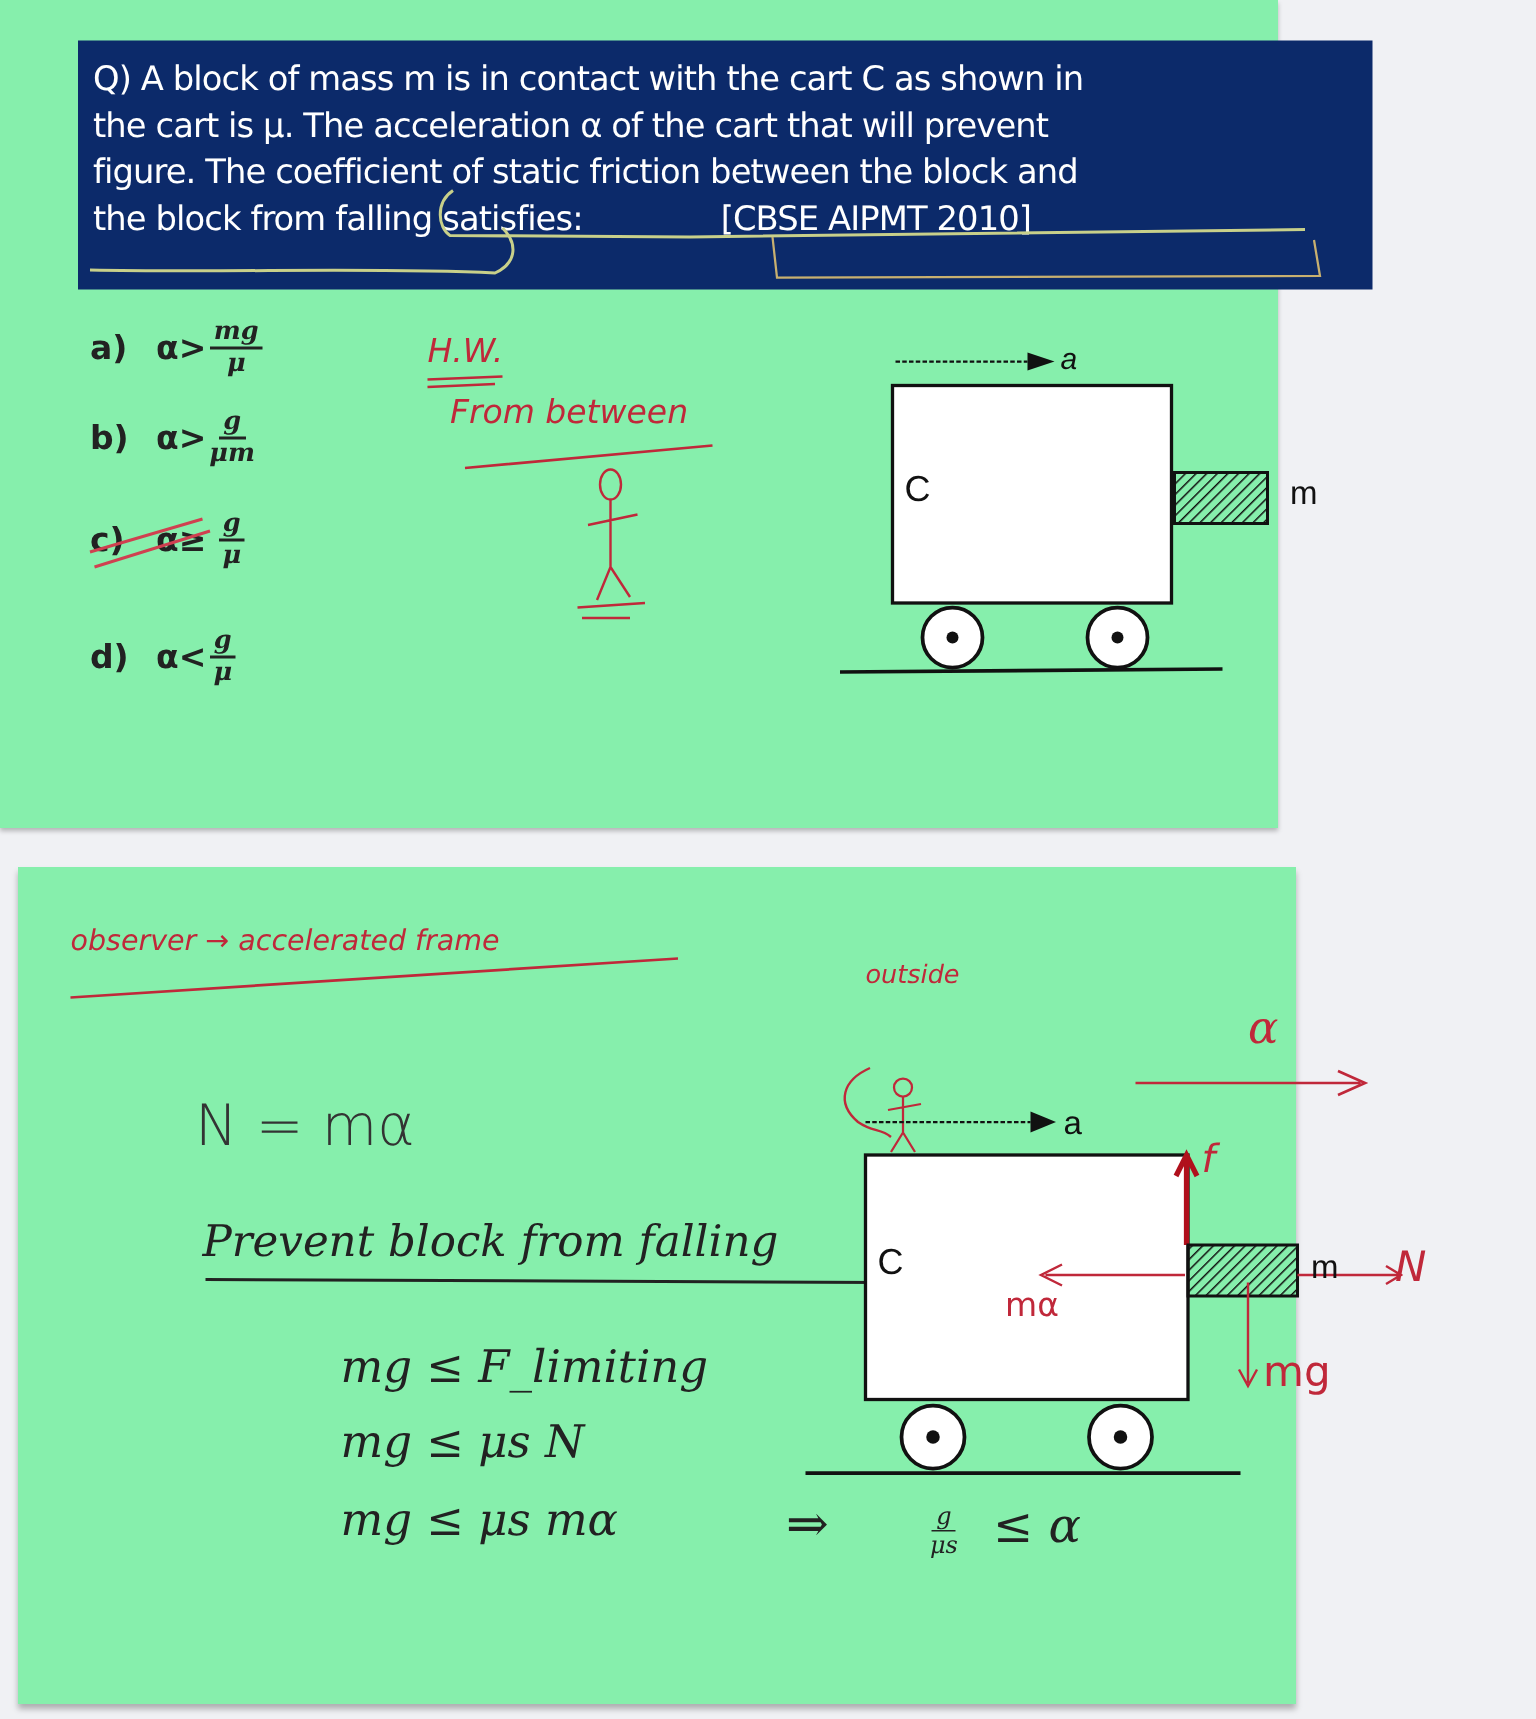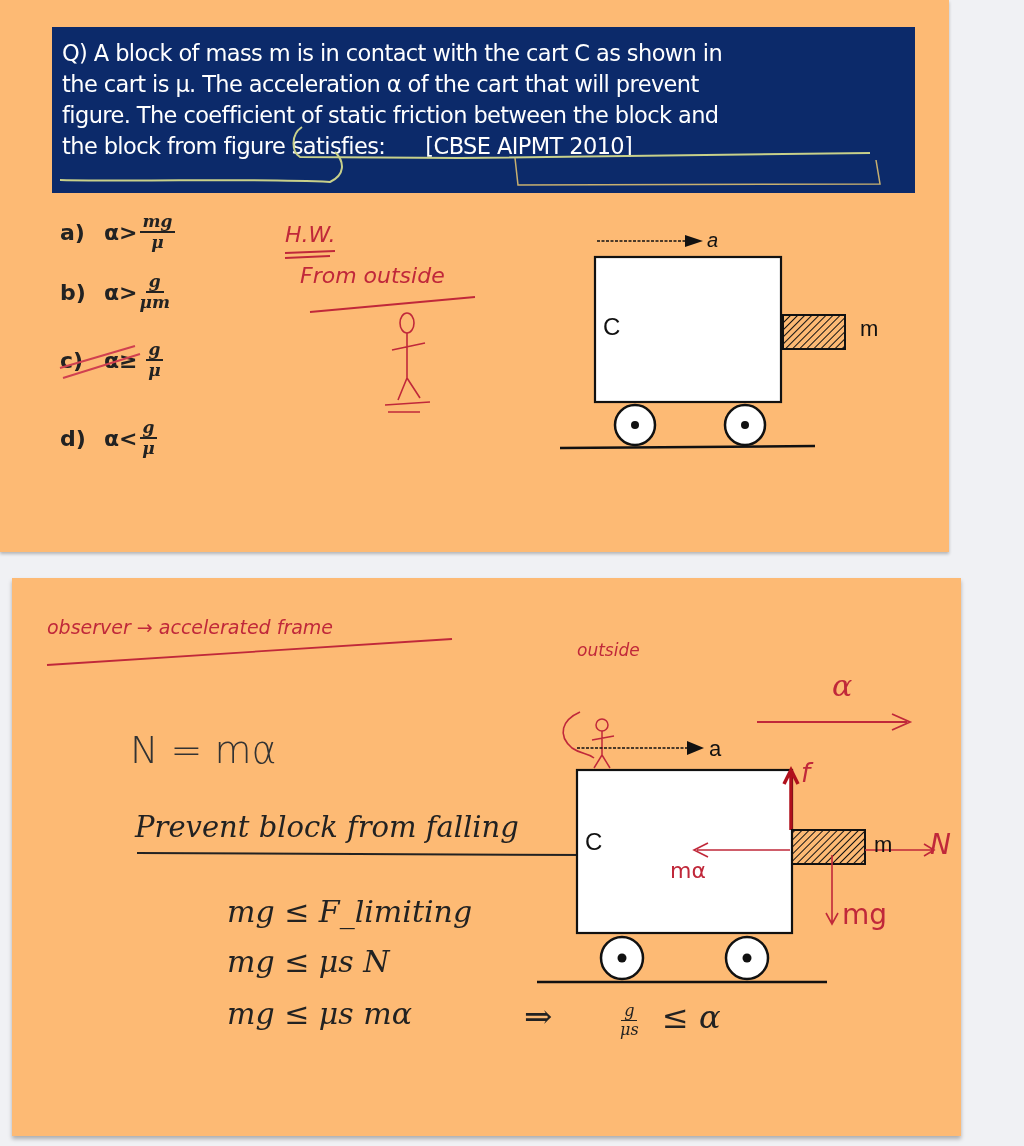--- a/index.html
+++ b/index.html
@@ -1,40 +1,40 @@
 <!DOCTYPE html>
 <html><head>
 <meta charset="utf-8">
 <style>
   html, body { margin:0; padding:0; }
   body { width:1024px; height:1146px; background:#f0f1f4; position:relative; overflow:hidden; font-family:"Liberation Sans", sans-serif; }
-  .slide { position:absolute; left:0; width:949px; background:#fdba74; }
+  .slide { position:absolute; left:0; width:852px; background:#86efac; }
   #slide1 { top:0; height:552px; box-shadow:0 2px 3px rgba(0,0,0,0.25); }
   #slide2 { top:578px; height:558px; box-shadow:0 3px 4px rgba(0,0,0,0.28);margin-left:12px; }
   .qbox { position:absolute; left:52px; top:27px; width:863px; height:166px; background:#0c2a6a; color:#fff; box-sizing:border-box; padding:11px 8px 0 10px; font-family:"DejaVu Sans", sans-serif; font-size:22.5px; line-height:31px; letter-spacing:-0.6px; }
   .qline { white-space:nowrap; }
-  .src { margin-left:40px; }
+  .src { margin-left:92px; }
   .opt { position:absolute; left:60px; font-family:"DejaVu Sans", sans-serif; font-weight:bold; font-size:22px; color:#222; display:flex; align-items:center; }
   .opt .lbl { width:44px; }
   .frac { display:inline-flex; flex-direction:column; align-items:center; font-family:"DejaVu Serif", serif; font-style:italic; font-size:17px; line-height:19px; margin-left:2px; }
   .frac .num { border-bottom:2px solid #222; padding:0 3px; }
   .hand-red { position:absolute; color:#c0283a; font-family:"DejaVu Sans", sans-serif; font-style:italic; }
   .hand-black { position:absolute; color:#222; font-family:"DejaVu Serif", serif; font-style:italic; }
   svg { position:absolute; overflow:visible; }
   .lbl-a { font-family:"Liberation Sans", sans-serif; font-style:italic; font-size:20px; }
 </style>
 </head>
 <body>
 
 <div class="slide" id="slide1">
   <div class="qbox">
     <div class="qline">Q) A block of mass m is in contact with the cart C as shown in</div>
     <div class="qline">the cart is μ. The acceleration α of the cart that will prevent</div>
     <div class="qline">figure. The coefficient of static friction between the block and</div>
-    <div class="qline"><span>the block from figure satisfies:</span><span class="src">[CBSE AIPMT 2010]</span></div>
+    <div class="qline"><span>the block from falling satisfies:</span><span class="src">[CBSE AIPMT 2010]</span></div>
   </div>
 
   <svg width="975" height="200" style="left:0;top:0">
     <path d="M302,127 C290,135 292,152 300,157 L460,158 M460,158 L870,153" stroke="#c8d08a" stroke-width="2" fill="none"></path>
     <path d="M60,180 C150,182 250,178 330,182 C345,175 345,162 335,152" stroke="#c8d08a" stroke-width="2" fill="none"></path>
     <path d="M515,158 L518,185 L880,184 L876,160" stroke="#c8b070" stroke-width="1.5" fill="none"></path>
   </svg>
 
   <div class="opt" style="top:212px">
     <span class="lbl">a)</span>
@@ -66,21 +66,21 @@
   <div class="opt" style="top:418px">
     <span class="lbl">d)</span>
     <span>α&lt;</span>
     <span class="frac">
         <span class="num">g</span>
         <span>μ</span>
       </span>
   </div>
 
   <div class="hand-red" style="left:285px;top:222px;font-size:22px">H.W.</div>
-  <div class="hand-red" style="left:300px;top:263px;font-size:22px">From outside</div>
+  <div class="hand-red" style="left:300px;top:263px;font-size:22px">From between</div>
   <svg width="220" height="200" style="left:280px;top:240px">
     <path d="M5,13 L55,11 M5,18 L50,16 M30,72 L195,57" stroke="#c0283a" stroke-width="1.8" fill="none"></path>
     <ellipse cx="127" cy="83" rx="7" ry="10" stroke="#c0283a" stroke-width="1.6" fill="none"></ellipse>
     <path d="M127,93 L127,138 M112,110 L145,103 M127,138 L118,160 M127,138 L140,158 M105,165 L150,162 M108,172 L140,172" stroke="#c0283a" stroke-width="1.6" fill="none"></path>
   </svg>
 
   <svg width="330" height="230" style="left:555px;top:225px">
     <line x1="42" y1="16" x2="130" y2="16" stroke="#111" stroke-width="1.5" stroke-dasharray="3,1.5"></line>
     <polygon points="130,10 148,16 130,22" fill="#111"></polygon>
     <rect x="40" y="32" width="186" height="145" fill="#fff" stroke="#111" stroke-width="2.2"></rect>

